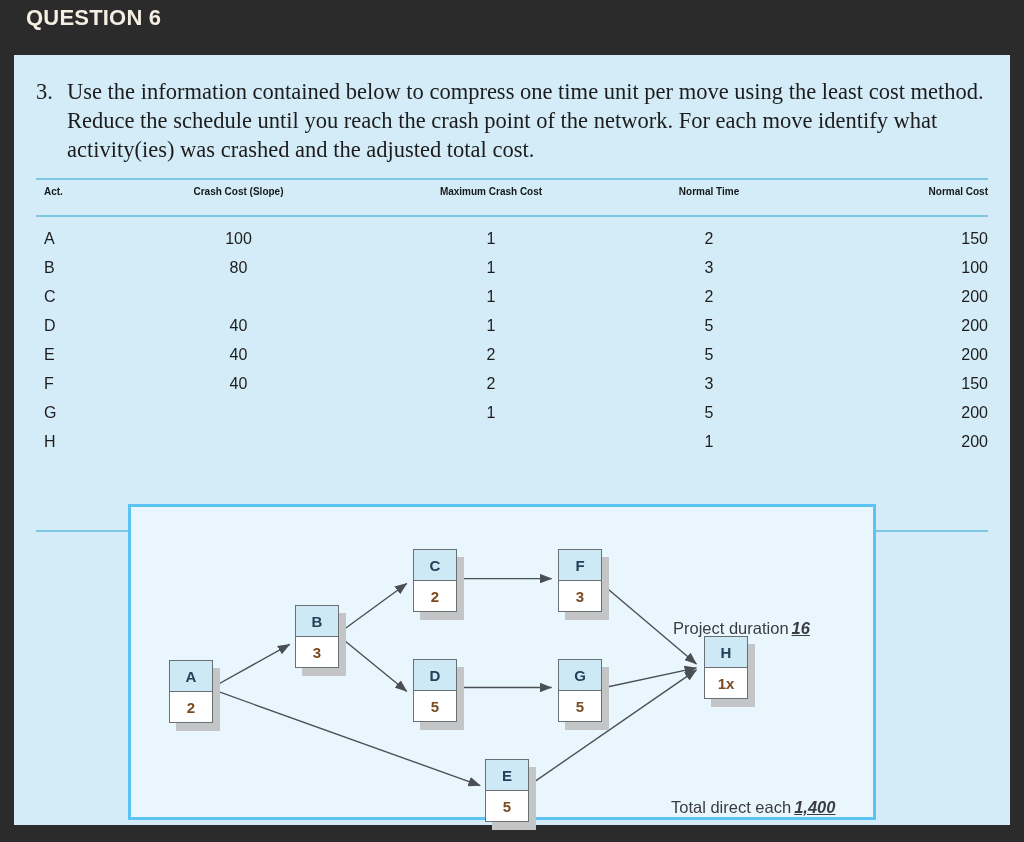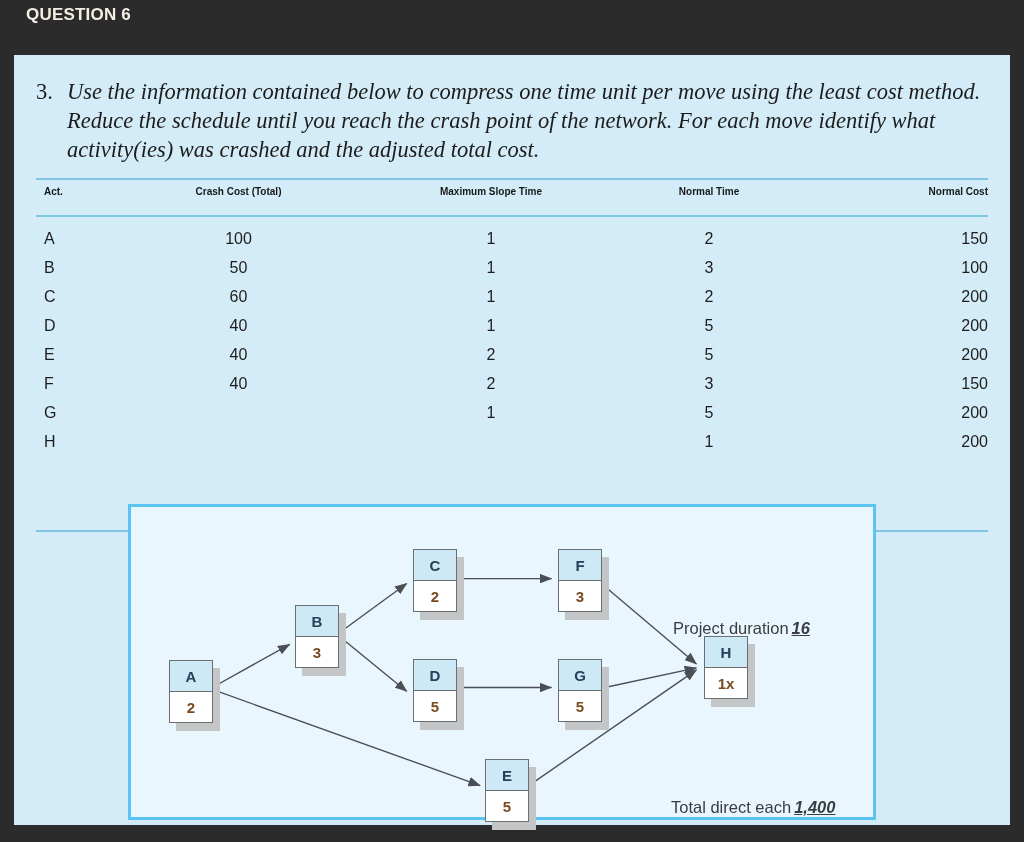--- a/index.html
+++ b/index.html
@@ -17,21 +17,21 @@
     position: relative;
     width: 1024px;
     height: 842px;
     background: #2b2b2b;
   }
   
   .qheader {
     position: absolute;
     left: 26px;
     top: 5px;
-    font-size: 17px;
+    font-size: 22px;
     font-weight: bold;
     color: #f5efe3;
     letter-spacing: 0.2px;
   }
   
   .card {
     position: absolute;
     left: 14px;
     top: 55px;
     width: 996px;
@@ -50,21 +50,20 @@
     line-height: 29px;
   }
   .qblock .qnum {
     position: absolute;
     left: 0;
     top: 0;
   }
   .qblock .qtext {
     display: block;
     margin-left: 31px;
-    font-style: italic;
   }
   
   .tbl {
     position: absolute;
     left: 22px;
     top: 123px;
     width: 952px;
   }
   .rule {
     position: absolute;
@@ -194,43 +193,42 @@
       <span class="qtext">Use the information contained below to compress one time unit per move using the least cost method. Reduce the schedule until you reach the crash point of the network. For each move identify what activity(ies) was crashed and the adjusted total cost.</span>
     </div>
 
     <div class="tbl">
       <div class="rule r1"></div>
       <div class="rule r2"></div>
       <div class="rule r3"></div>
 
       <div class="trow thead" style="top:8px;">
         <span class="cell c-act">Act.</span>
-        <span class="cell c-slope">Crash Cost (Total)</span>
-        <span class="cell c-mct">Maximum Slope Time</span>
+        <span class="cell c-slope">Crash Cost (Slope)</span>
+        <span class="cell c-mct">Maximum Crash Cost</span>
         <span class="cell c-nt">Normal Time</span>
         <span class="cell c-nc">Normal Cost</span>
       </div>
 
       <div class="trow" style="top:52px;">
         <span class="cell c-act">A</span>
         <span class="cell c-slope">100</span>
         <span class="cell c-mct">1</span>
         <span class="cell c-nt">2</span>
         <span class="cell c-nc">150</span>
       </div>
       <div class="trow" style="top:81px;">
         <span class="cell c-act">B</span>
-        <span class="cell c-slope">50</span>
+        <span class="cell c-slope">80</span>
         <span class="cell c-mct">1</span>
         <span class="cell c-nt">3</span>
         <span class="cell c-nc">100</span>
       </div>
       <div class="trow" style="top:110px;">
         <span class="cell c-act">C</span>
-        <span class="cell c-slope">60</span>
         <span class="cell c-mct">1</span>
         <span class="cell c-nt">2</span>
         <span class="cell c-nc">200</span>
       </div>
       <div class="trow" style="top:139px;">
         <span class="cell c-act">D</span>
         <span class="cell c-slope">40</span>
         <span class="cell c-mct">1</span>
         <span class="cell c-nt">5</span>
         <span class="cell c-nc">200</span>

